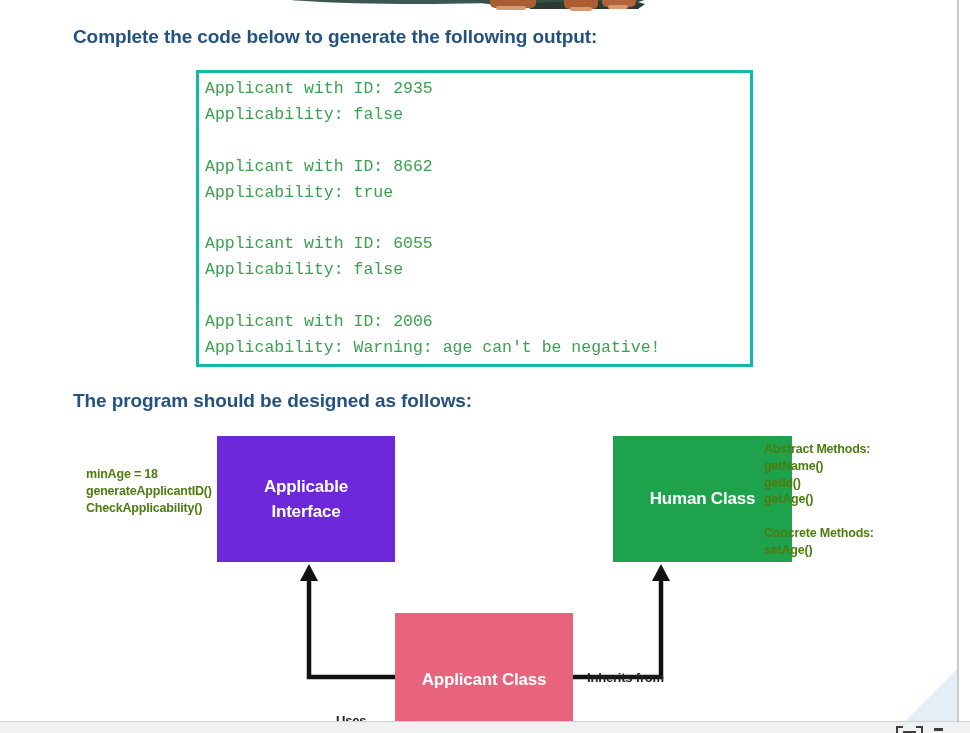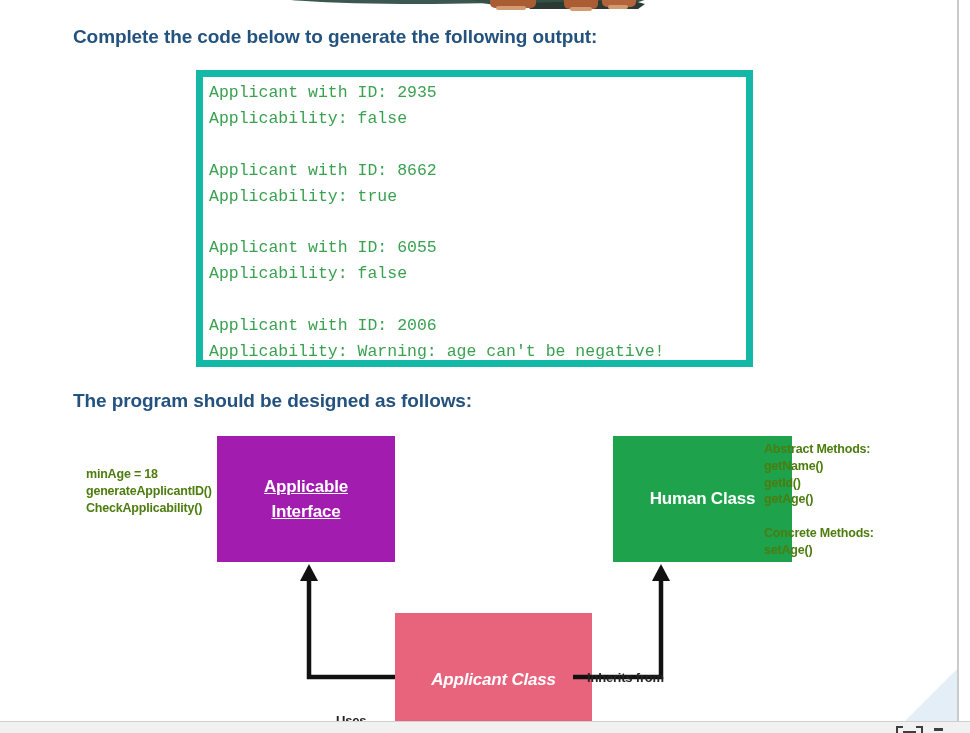--- a/index.html
+++ b/index.html
@@ -12,34 +12,34 @@
 
   .heading {
     position:absolute; left:73px; color:#24527f; font-weight:bold;
     font-size:19px; letter-spacing:-0.1px; white-space:nowrap;
   }
   .heading.first { top:26px; }
   .heading.second { top:390px; }
 
   .console {
     position:absolute; left:196px; top:70px; width:557px; height:297px;
-    border:7px solid #14b8a6; background:#ffffff;
+    border:3px solid #14b8a6; background:#ffffff;
     font-family:"Liberation Mono", monospace; font-size:16.5px;
     line-height:25.9px; color:#3aa150; padding:3px 0 0 6px;
     white-space:pre; overflow:hidden;
   }
 
   .box {
     position:absolute; display:flex; align-items:center; justify-content:center;
     color:#ffffff; font-weight:bold; font-size:17px; text-align:center;
     white-space:pre-line; line-height:1.5; letter-spacing:-0.2px;
   }
   .box.interface { left:217px; top:436px; width:178px; height:126px; }
   .box.human     { left:573px; top:436px; width:179px; height:126px; }
-  .box.applicant { left:395px; top:613px; width:197px; height:109px; padding-top:24px;font-style:italic; }
+  .box.applicant { left:395px; top:613px; width:178px; height:109px; padding-top:24px; }
 
   .members {
     position:absolute; font-weight:bold; font-size:12.5px; color:#4d7c0f;
     white-space:pre-line; line-height:16.8px; letter-spacing:-0.2px;
   }
   .members.left  { left:86px;  top:466px; }
   .members.right { left:764px; top:441px; }
 
   .edge-label {
     position:absolute; font-weight:bold; font-size:13px; color:#222222;
@@ -95,21 +95,21 @@
 
 Applicant with ID: 6055
 Applicability: false
 
 Applicant with ID: 2006
 Applicability: Warning: age can't be negative!</pre>
 
   <div class="members left">minAge = 18
 generateApplicantID()
 CheckApplicability()</div>
-  <div class="box interface" style="background-color: #a21caf; text-decoration: underline;">Applicable
+  <div class="box interface" style="background-color: #6d28d9;">Applicable
 Interface</div>
 
   <div class="box human" style="background-color: rgb(30, 162, 76); margin-left: 40px;">Human Class</div>
   <div class="members right">Abstract Methods:
 getName()
 getId()
 getAge()
 
 Concrete Methods:
 setAge()</div>

